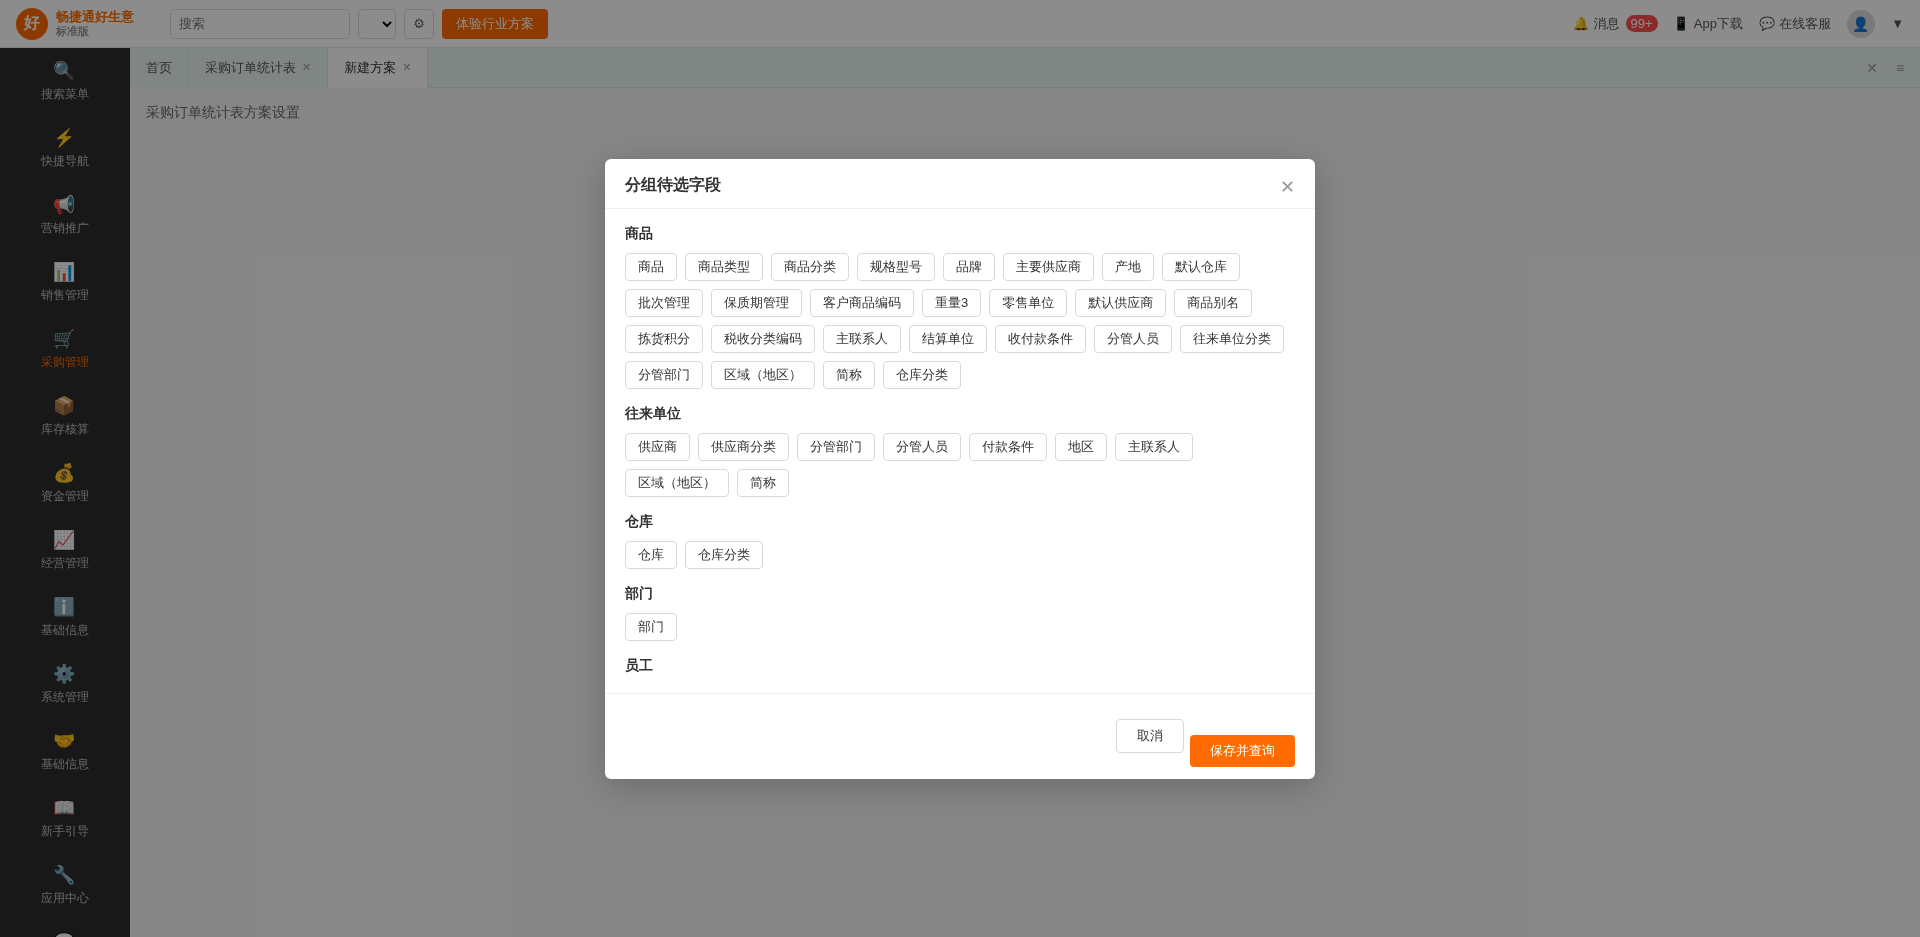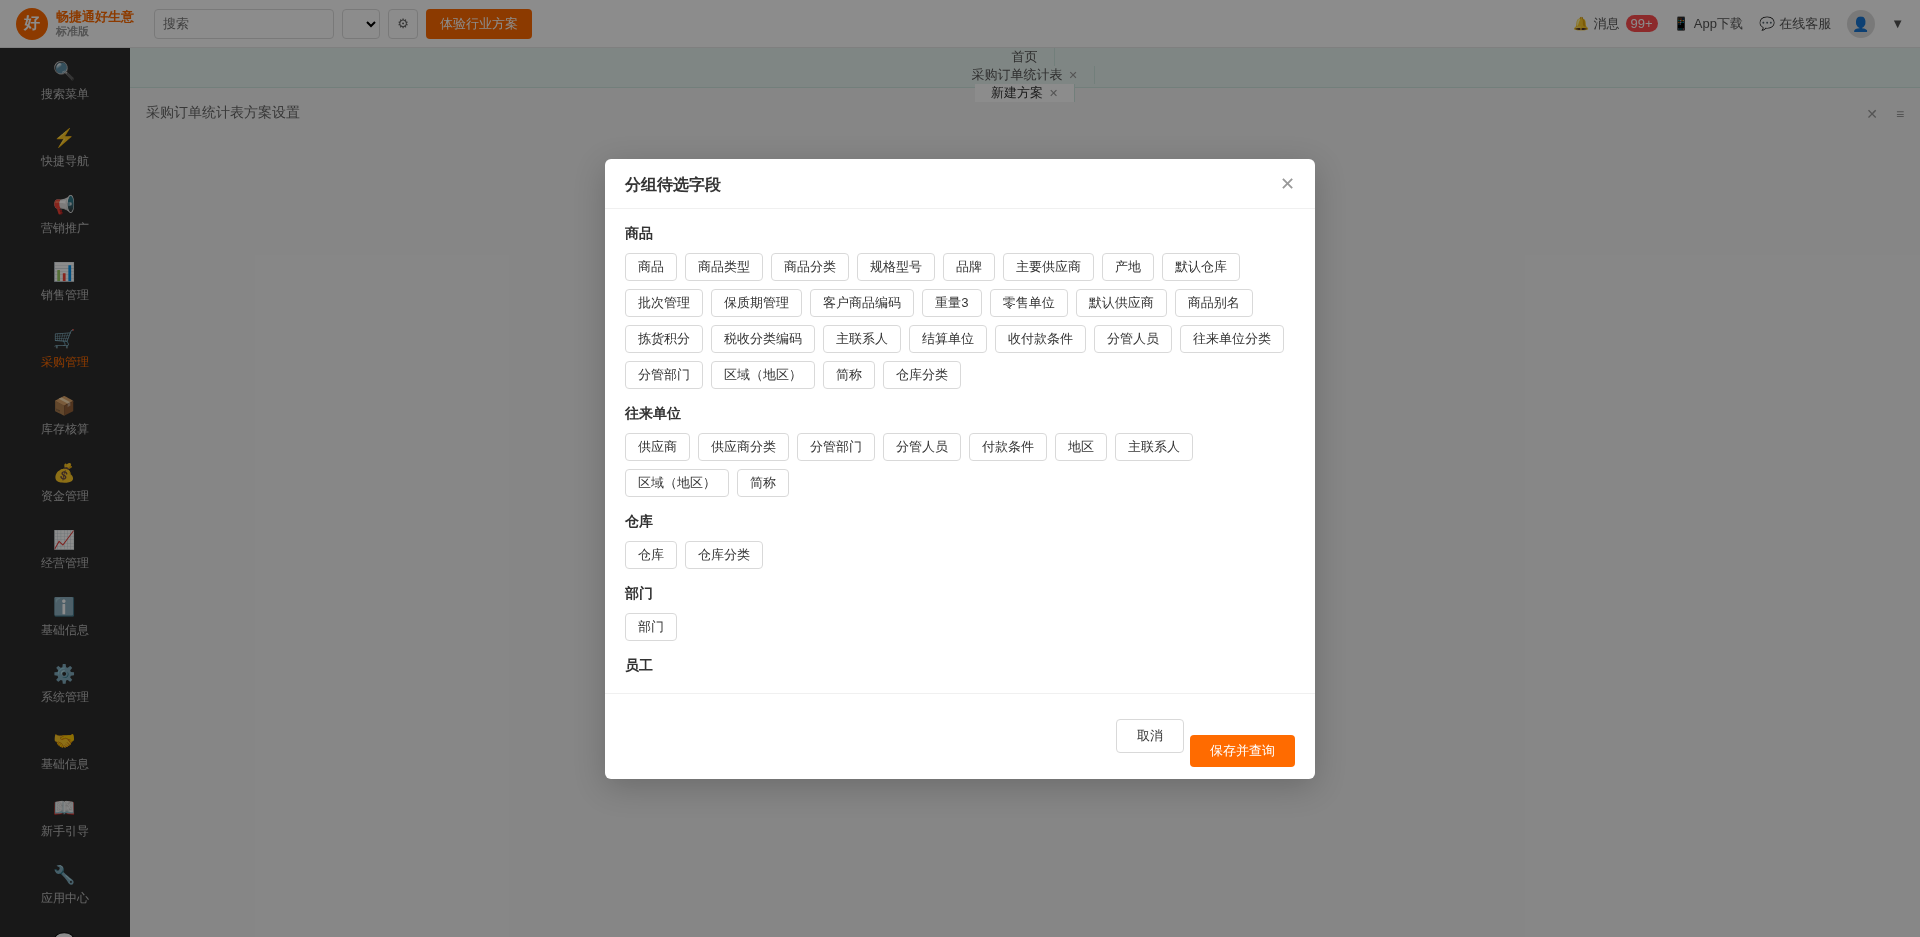--- a/index.html
+++ b/index.html
@@ -36,21 +36,21 @@
       color: #fff;
       font-size: 16px;
       font-weight: bold;
     }
     .logo-text { font-size: 13px; color: #ff6b00; font-weight: bold; line-height: 1.2; }
     .header-center {
       flex: 1;
       display: flex;
       align-items: center;
       gap: 8px;
-      margin-left: 8px;
+      margin-left: 24px;
     }
     .header-search {
       width: 180px;
       height: 30px;
       border: 1px solid #ddd;
       border-radius: 4px;
       padding: 0 8px;
       font-size: 13px;
     }
     .header-dropdown {
@@ -148,21 +148,20 @@
       top: 48px;
       left: 130px;
       right: 0;
       height: 40px;
       background: #e8f4f0;
       display: flex;
       align-items: center;
       padding: 0 0;
       border-bottom: 1px solid #d0e8e0;
       z-index: 40;
-      flex-direction: column;
     }
     .tab-item {
       height: 40px;
       padding: 0 16px;
       display: flex;
       align-items: center;
       gap: 6px;
       font-size: 13px;
       cursor: pointer;
       color: #555;
@@ -229,41 +228,40 @@
       background: #fff;
       border-radius: 6px;
       width: 710px;
       max-height: 620px;
       display: flex;
       flex-direction: column;
       box-shadow: 0 8px 32px rgba(0,0,0,0.2);
     }
     .modal-header {
       display: flex;
-      align-items: flex-start;
+      align-items: flex-end;
       justify-content: space-between;
       padding: 16px 20px 12px;
       border-bottom: 1px solid #f0f0f0;
     }
     .modal-title {
       font-size: 16px;
       font-weight: bold;
       color: #333;
     }
     .modal-close {
       font-size: 18px;
       color: #999;
       cursor: pointer;
       line-height: 1;
     }
     .modal-body {
       flex: 1;
       overflow-y: auto;
       padding: 16px 20px;
-      font-family: Liberation Mono, monospace;
     }
     .field-section-title {
       font-size: 14px;
       font-weight: bold;
       color: #333;
       margin-bottom: 10px;
       margin-top: 16px;
     }
     .field-section-title:first-child { margin-top: 0; }
     .field-tags {

